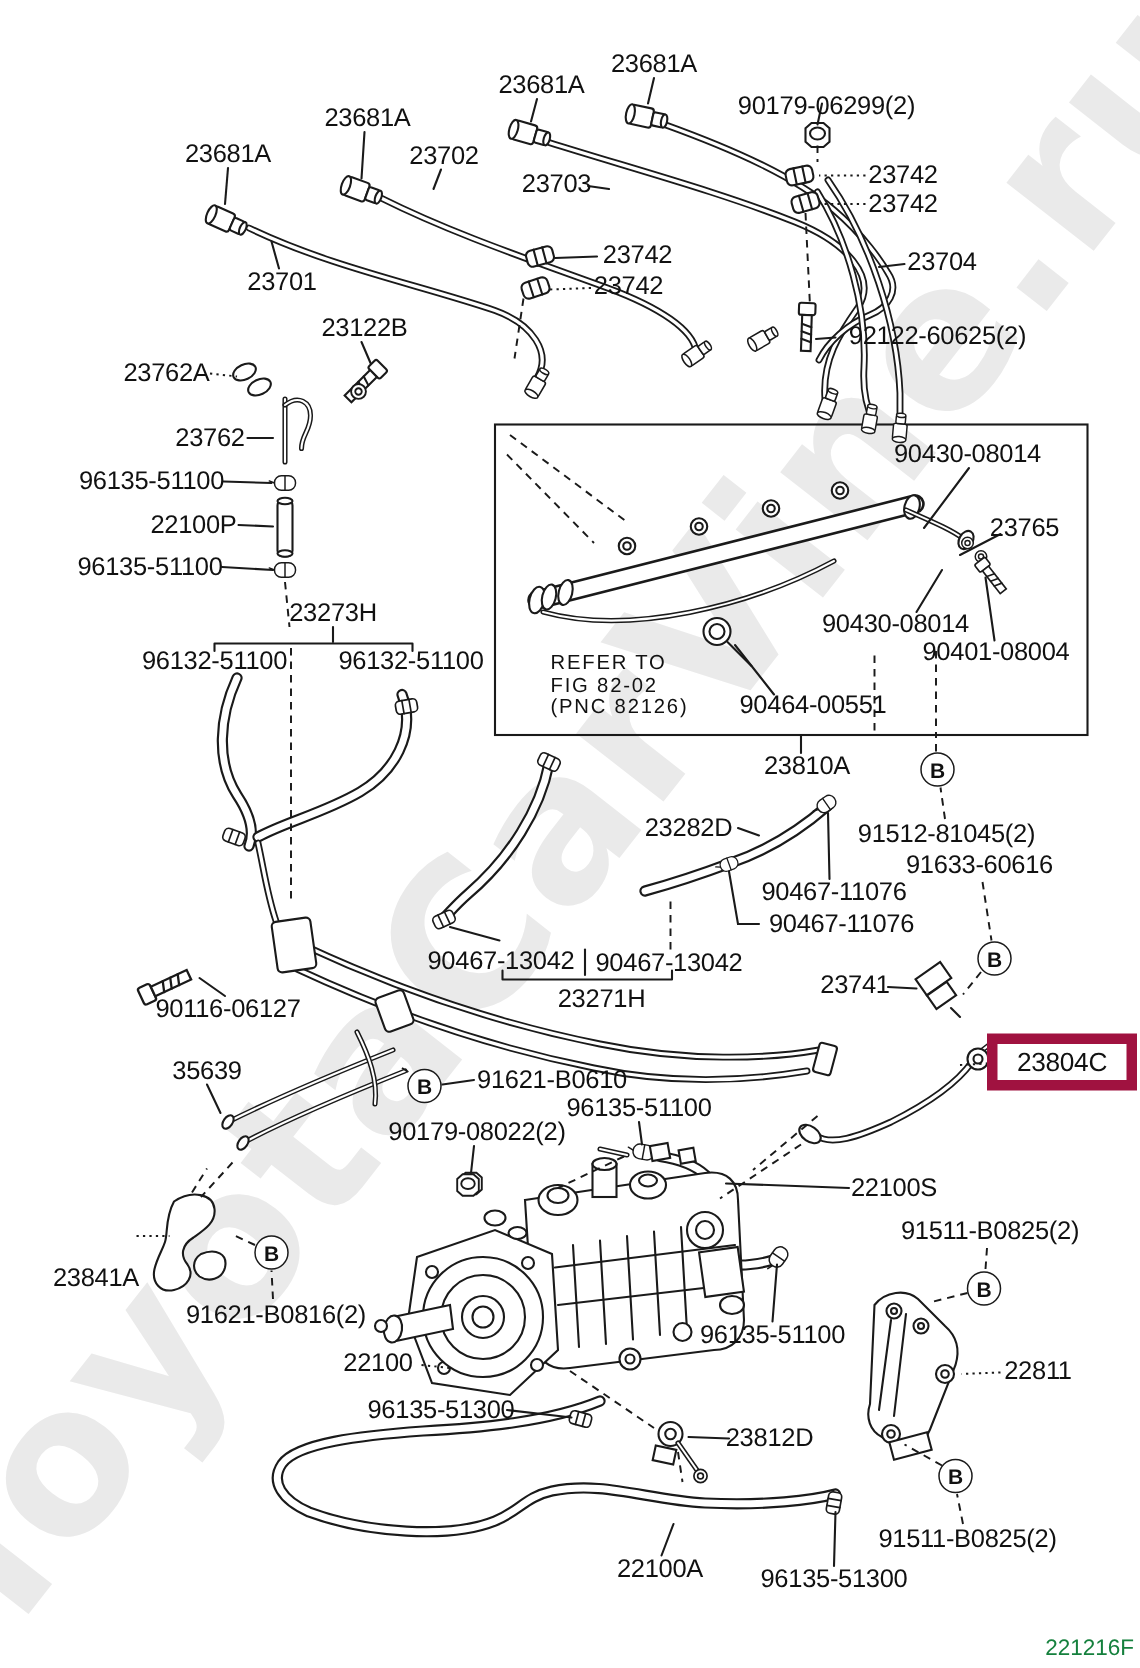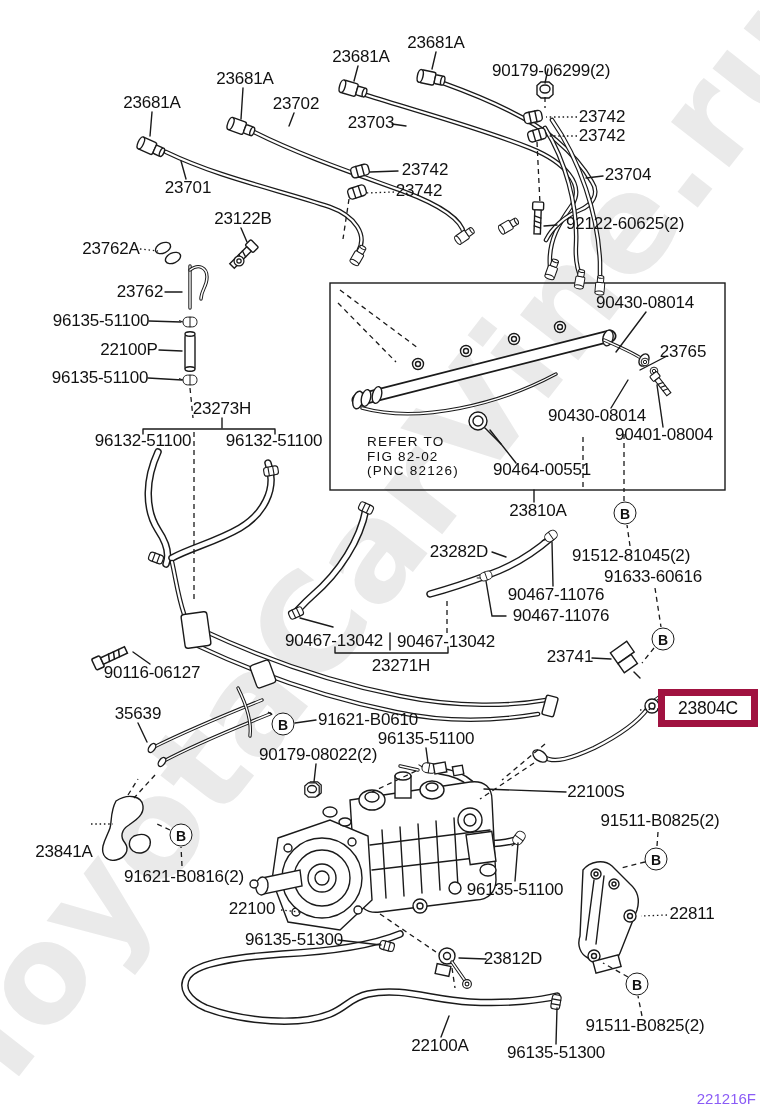--- a/index.html
+++ b/index.html
@@ -13,21 +13,21 @@
   .plabel{position:absolute;transform:translate(-50%,-50%);font-size:17px;letter-spacing:-0.2px;
           color:#111;white-space:nowrap;}
   .bmark{position:absolute;width:23px;height:23px;border:1.6px solid #1a1a1a;border-radius:50%;
          background:#fff;transform:translate(-50%,-50%);display:flex;align-items:center;
          justify-content:center;font-size:14px;font-weight:600;color:#111;box-sizing:border-box;}
   #inset-note{position:absolute;left:367px;top:435px;font-size:13.5px;letter-spacing:1.2px;
               line-height:14.5px;color:#111;z-index:2;white-space:nowrap;}
   #highlight-box{position:absolute;z-index:3;background:#fff;display:flex;align-items:center;
                  justify-content:center;box-sizing:border-box;border:7px solid #14532d;}
   #highlight-box span{font-size:17.5px;color:#111;letter-spacing:-0.2px;}
-  #diagram-code{position:absolute;right:4px;bottom:5px;font-size:15px;color:#8b5cf6;z-index:2;}
+  #diagram-code{position:absolute;right:4px;bottom:5px;font-size:15px;color:#15803d;z-index:2;}
   
   .ln{stroke:#1a1a1a;stroke-width:1.4;fill:none;stroke-linecap:round;}
   .dsh{stroke:#1a1a1a;stroke-width:1.3;fill:none;stroke-dasharray:5 4;}
   .dot{stroke:#1a1a1a;stroke-width:1.3;fill:none;stroke-dasharray:1.5 2.8;}
   .fw{fill:#fff;stroke:#1a1a1a;stroke-width:1.4;}
   .dbl{stroke:#1a1a1a;fill:none;stroke-linecap:round;}
   .dbl.tube{stroke-width:7.5;} .dbl.pipe{stroke-width:4.6;} .dbl.thin{stroke-width:3.4;} .dbl.rail{stroke-width:13;}
   .dbl-i{stroke:#fff;fill:none;stroke-linecap:round;}
   .dbl-i.tube{stroke-width:4.6;} .dbl-i.pipe{stroke-width:2.2;} .dbl-i.thin{stroke-width:1.4;} .dbl-i.rail{stroke-width:9.5;}
 </style>

